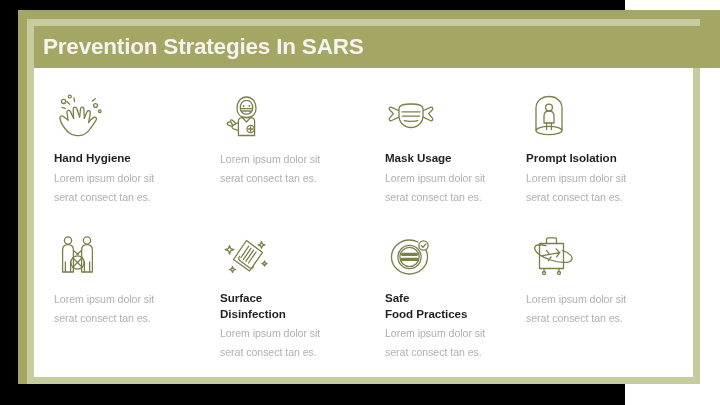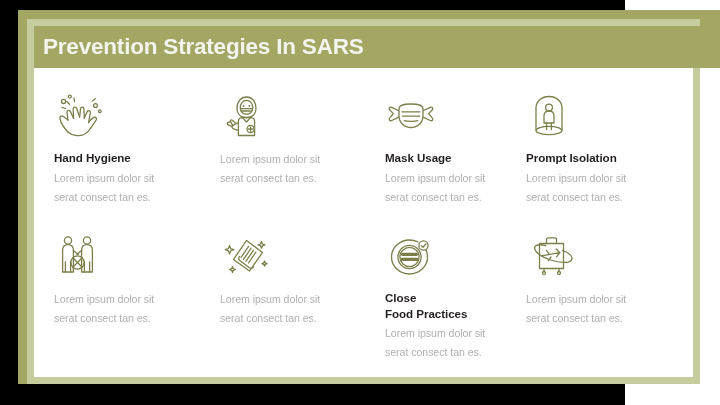--- a/index.html
+++ b/index.html
@@ -250,41 +250,43 @@
 
             <path d="M21 25.5 L28.6 14.4 M23.5 27.4 L31 16.3 M26 29.2 L33.5 18.2 M28.5 31 L36 20"></path>
             <path d="M19.6 24.4 C18.4 25.6 18.4 27.6 19.8 28.6 L29.4 35.8 C30.8 36.8 32.6 36.4 33.5 35"></path>
 
             <path d="M9.5 13.5 L10.6 16.6 L13.8 17.7 L10.6 18.8 L9.5 22 L8.4 18.8 L5.2 17.7 L8.4 16.6 Z"></path>
             <path d="M41.5 9.5 L42.4 12 L44.9 12.9 L42.4 13.8 L41.5 16.3 L40.6 13.8 L38.1 12.9 L40.6 12 Z"></path>
             <path d="M12.5 34.5 L13.3 36.7 L15.5 37.5 L13.3 38.3 L12.5 40.5 L11.7 38.3 L9.5 37.5 L11.7 36.7 Z"></path>
             <path d="M44.5 29 L45.2 30.9 L47.1 31.6 L45.2 32.3 L44.5 34.2 L43.8 32.3 L41.9 31.6 L43.8 30.9 Z"></path>
           </svg>
         </span>
+        <div class="cell-title">Surface
+Disinfection</div>
         <div class="cell-body">Lorem ipsum dolor sit
 serat consect tan es.</div>
       </div>
 
       <div class="cell r1 c2">
         <span class="icon-wrap">
           <svg width="50" height="48" viewBox="0 0 50 48" fill="none" stroke="#7c7f4a" stroke-width="1.3" stroke-linecap="round" stroke-linejoin="round">
 
             <path d="M37 12.5 C40.6 16 42.5 20.6 42.5 25 C42.5 34.4 34.4 42 24.5 42 C14.6 42 6.5 34.4 6.5 25 C6.5 15.6 14.6 8 24.5 8 C27.6 8 30.5 8.7 33 10"></path>
 
             <circle cx="24.5" cy="25" r="11.6"></circle>
             <circle cx="24.5" cy="25" r="9.6"></circle>
 
             <path d="M17.6 22.4 H31.4" stroke-width="3.1"></path>
             <path d="M16.9 27.4 H32.1" stroke-width="3.1"></path>
 
             <circle cx="38.5" cy="13.5" r="4.6" fill="#ffffff"></circle>
             <path d="M36.3 13.6 L38 15.3 L41 11.9"></path>
           </svg>
         </span>
-        <div class="cell-title">Close
+        <div class="cell-title">Safe
 Food Practices</div>
         <div class="cell-body">Lorem ipsum dolor sit
 serat consect tan es.</div>
       </div>
 
       <div class="cell r1 c3">
         <span class="icon-wrap">
           <svg width="52" height="48" viewBox="0 0 52 48" fill="none" stroke="#7c7f4a" stroke-width="1.3" stroke-linecap="round" stroke-linejoin="round">
 
             <path d="M20.5 11.5 V7.6 C20.5 6.5 21.3 5.8 22.4 5.8 H28.6 C29.7 5.8 30.5 6.5 30.5 7.6 V11.5"></path>

